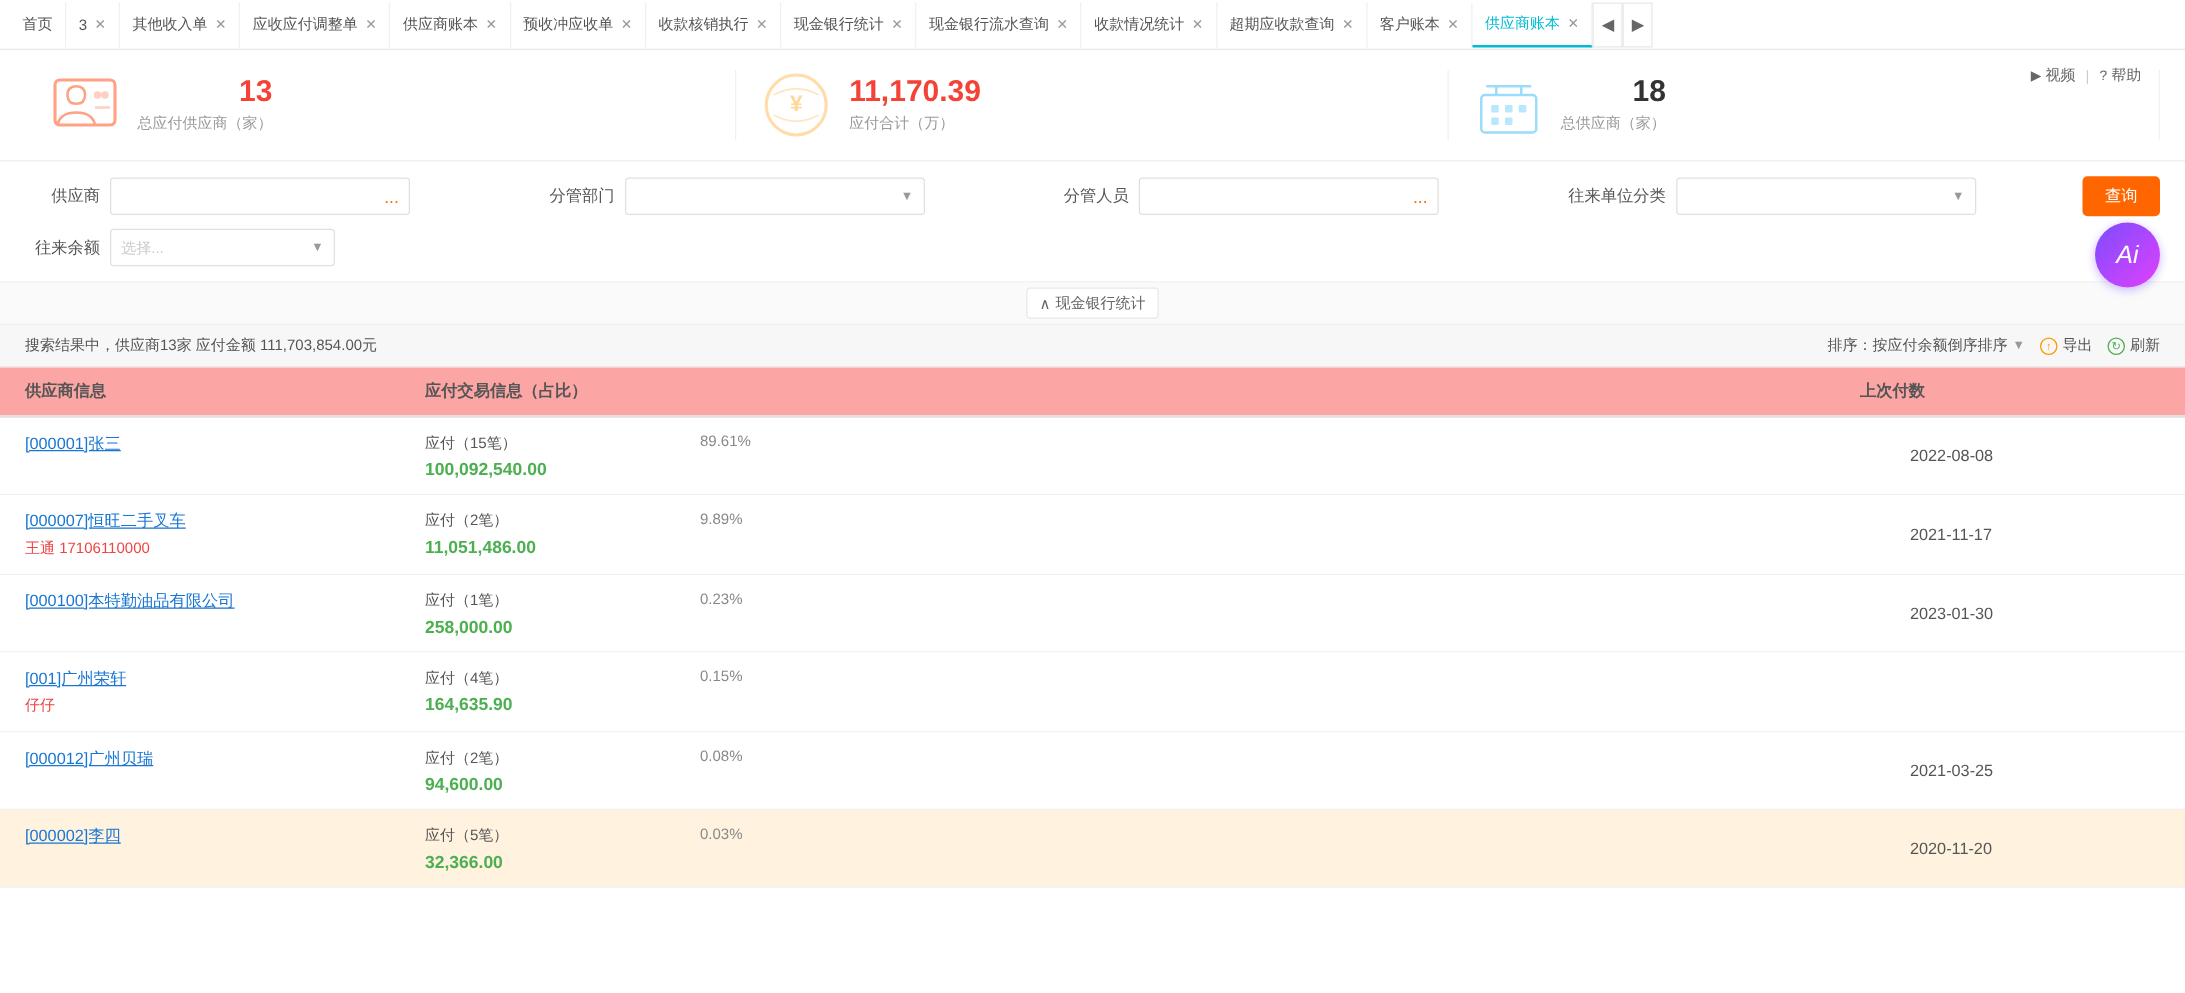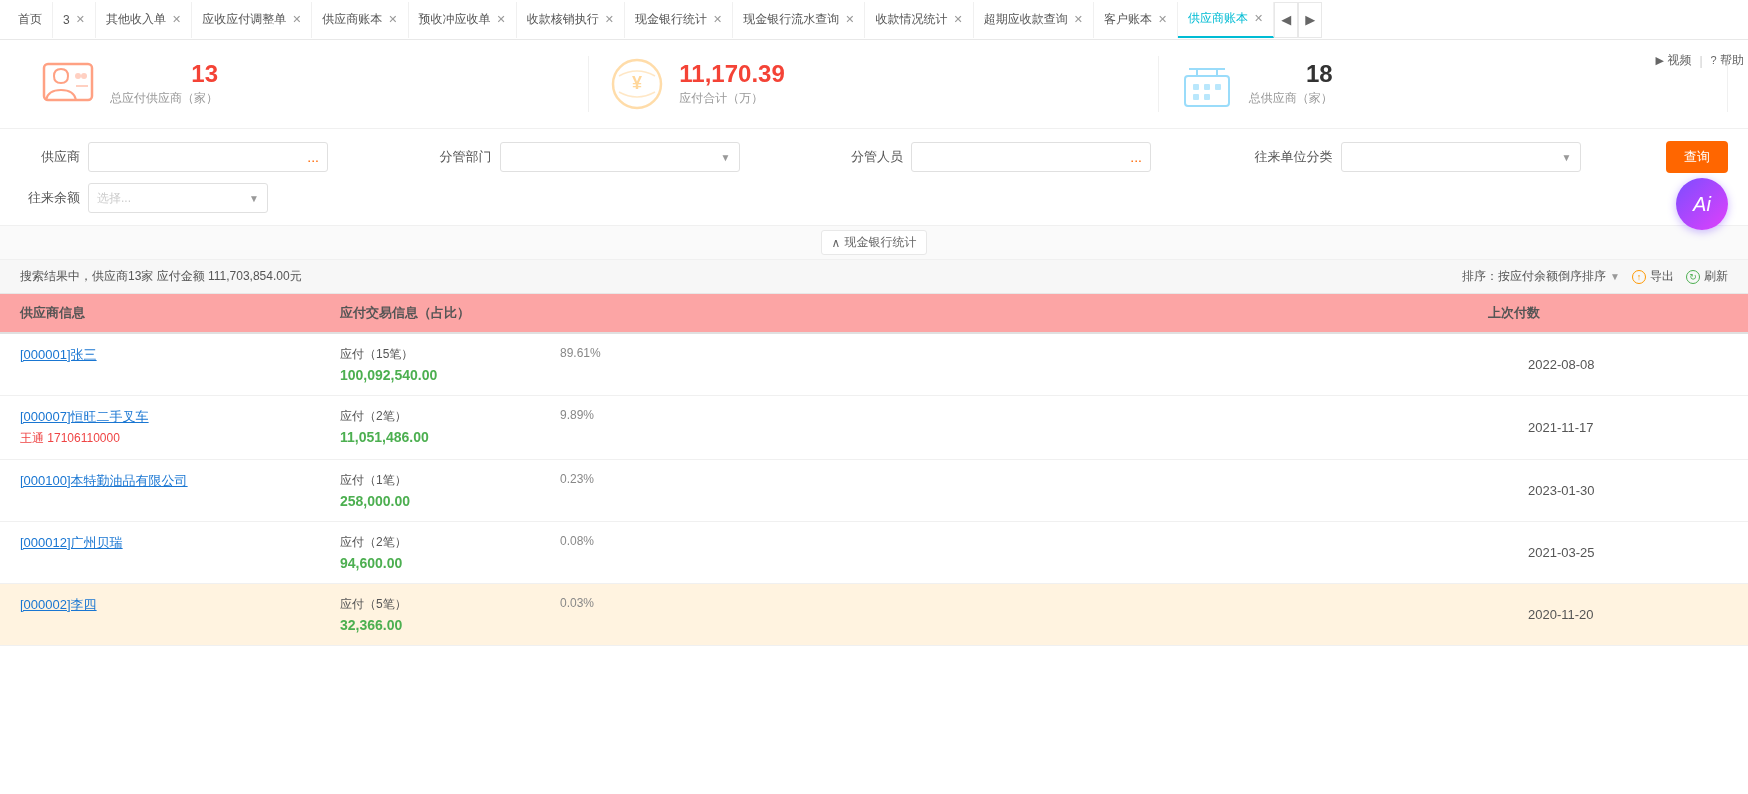--- a/index.html
+++ b/index.html
@@ -51,21 +51,21 @@
     .summary-icon {
       width: 56px;
       height: 56px;
       margin-right: 14px;
       opacity: 0.8;
     }
     .summary-value { font-size: 24px; font-weight: bold; color: #f44336; line-height: 1; text-align: right; }
     .summary-label { font-size: 12px; color: #999; margin-top: 4px; }
     .top-links {
       position: absolute;
-      right: 4px;
+      right: 35px;
       top: 12px;
       font-size: 12px;
       color: #666;
       display: flex;
       gap: 8px;
       align-items: center;
     }
     .top-links span { cursor: pointer; }
     .divider-v { color: #ccc; }
 
@@ -495,20 +495,34 @@
       <div class="transaction-info">
         <div class="tx-detail">
           <div class="tx-label">应付（1笔）</div>
           <span class="tx-amount">258,000.00</span>
         </div>
         <div class="tx-percent">0.23%</div>
       </div>
       <div class="last-pay">2023-01-30</div>
     </div>
 
+    <div class="table-row">
+      <div class="supplier-info col-supplier">
+        <span class="supplier-link">[001]广州荣轩</span>
+        <div class="supplier-contact">仔仔</div>
+      </div>
+      <div class="transaction-info">
+        <div class="tx-detail">
+          <div class="tx-label">应付（4笔）</div>
+          <span class="tx-amount">164,635.90</span>
+        </div>
+        <div class="tx-percent">0.15%</div>
+      </div>
+      <div class="last-pay"></div>
+    </div>
 
     <div class="table-row">
       <div class="supplier-info col-supplier">
         <span class="supplier-link">[000012]广州贝瑞</span>
       </div>
       <div class="transaction-info">
         <div class="tx-detail">
           <div class="tx-label">应付（2笔）</div>
           <span class="tx-amount">94,600.00</span>
         </div>

